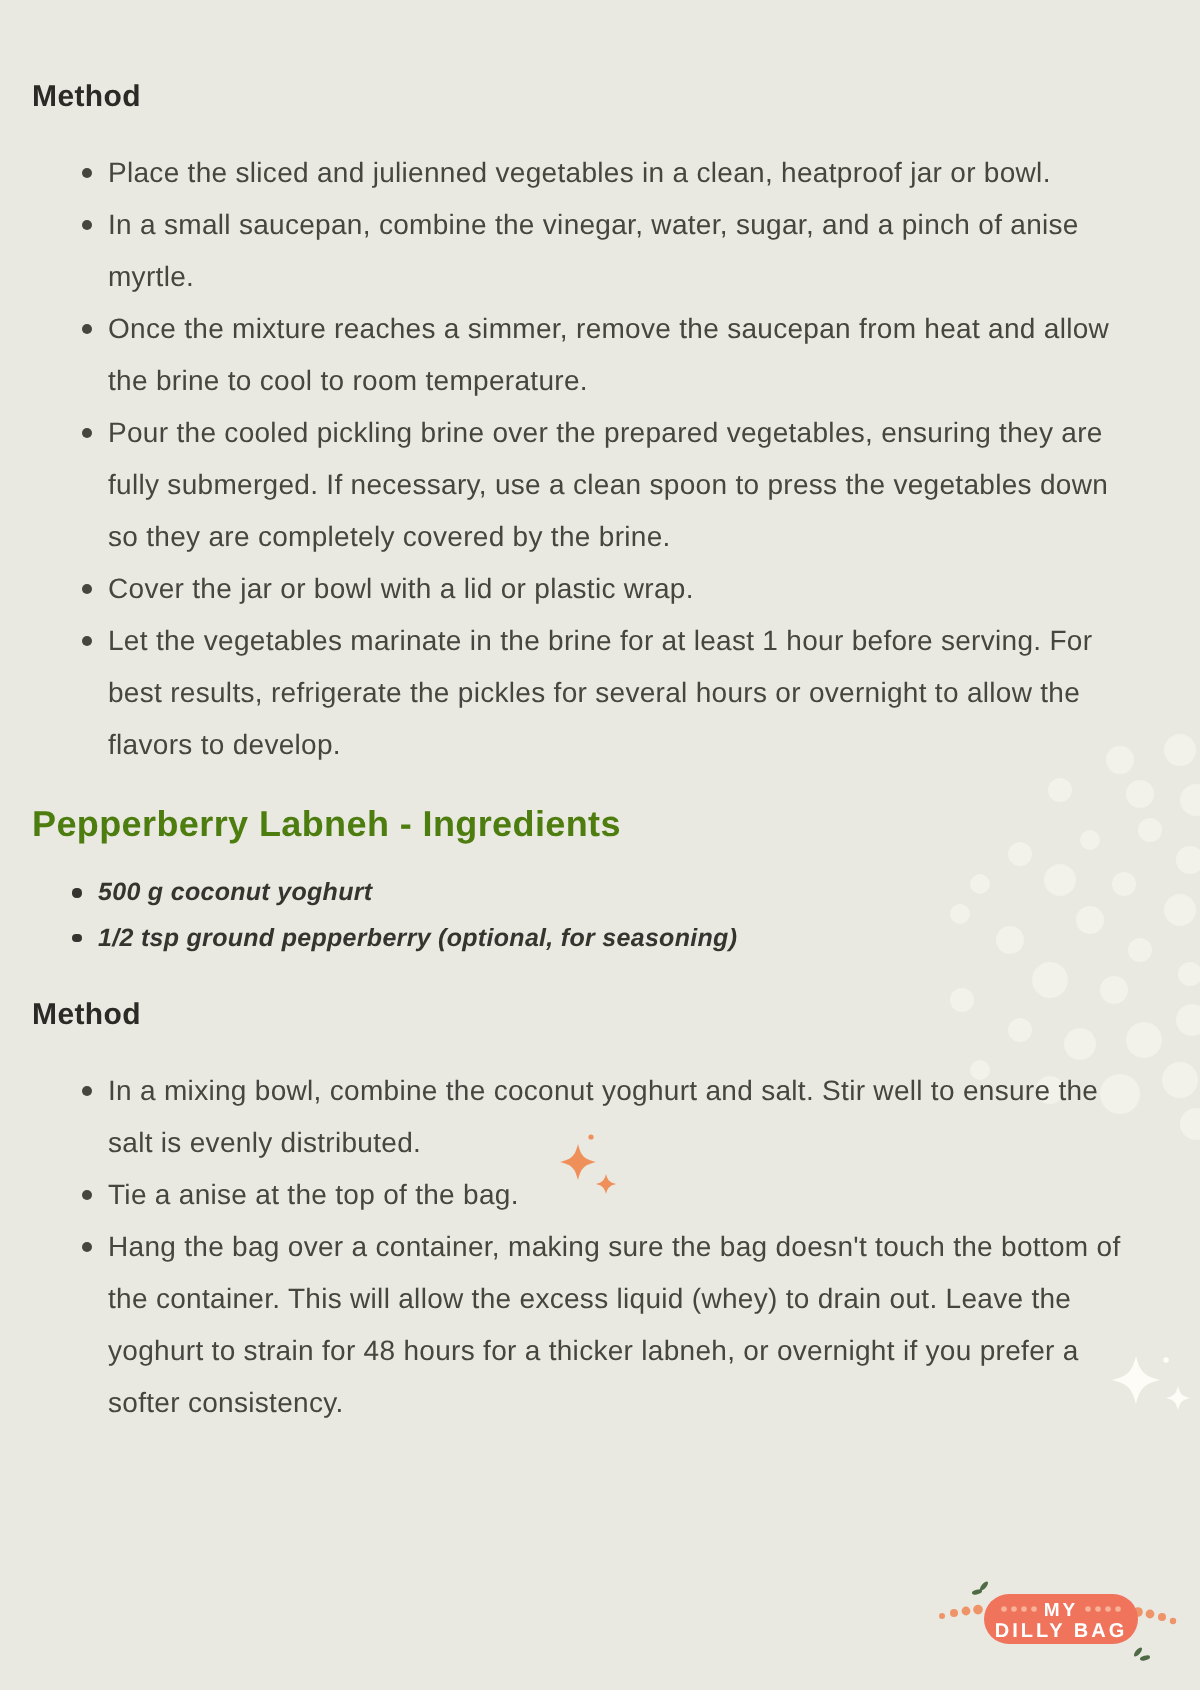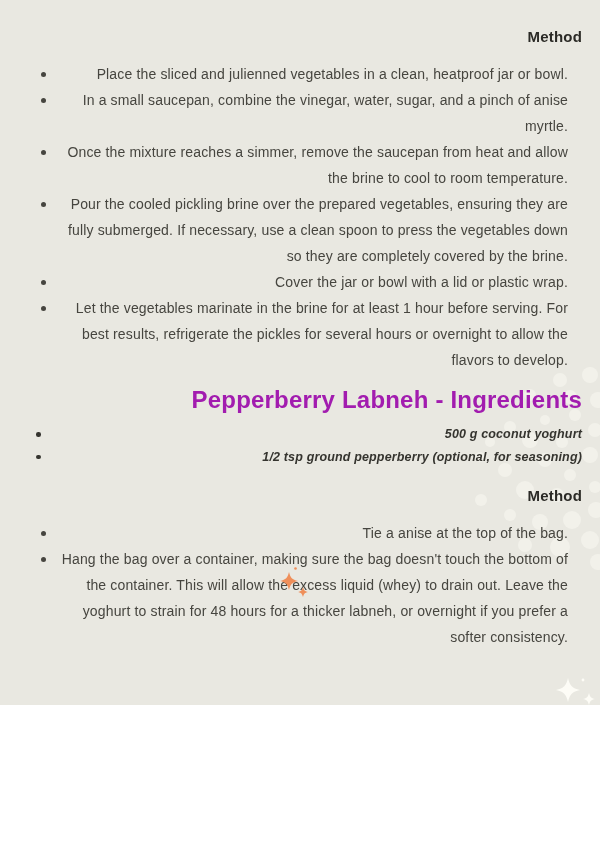--- a/index.html
+++ b/index.html
@@ -1,43 +1,42 @@
 <!DOCTYPE html>
 <html><head>
 <meta charset="utf-8">
 <style>
   html,body { margin:0; padding:0; }
   body { font-family: "Liberation Sans", sans-serif; }
 
   .page {
     position: relative;
     width: 600px;
-    height: 705px;
+    height: 845px;
     background: #e9e8e1;
     overflow: hidden;
     box-sizing: border-box;
-    padding: 27px 18px 0 16px;
-    text-align: right;
+    padding: 39px 18px 0 16px;
   }
 
   .content { position: relative; z-index: 2; }
 
   .section-heading {
     font-size: 15px;
     font-weight: 700;
     color: #2b2a26;
     letter-spacing: 0.2px;
     margin: 0 0 8px 0;
     line-height: 20px;
   }
 
   .recipe-title {
-    font-size: 24px;
+    font-size: 18px;
     font-weight: 600;
-    color: #a21caf;
+    color: #4d7c0f;
     letter-spacing: 0.2px;
     margin: 14px 0 8px 0;
     line-height: 26px;
   }
 
   ul.step-list {
     list-style: none;
     margin: 14px;
     padding: 0;
     font-size: 14px;
@@ -160,20 +159,21 @@
     </ul>
 
     <h2 class="recipe-title">Pepperberry Labneh - Ingredients</h2>
     <ul class="ingredient-list">
       <li>500 g coconut yoghurt</li>
       <li>1/2 tsp ground pepperberry (optional, for seasoning)</li>
     </ul>
 
     <h3 class="section-heading method2-heading">Method</h3>
     <ul class="step-list">
+      <li>In a mixing bowl, combine the coconut yoghurt and salt. Stir well to ensure the salt is evenly distributed.</li>
       <li>Tie a anise at the top of the bag.</li>
       <li>Hang the bag over a container, making sure the bag doesn't touch the bottom of the container. This will allow the excess liquid (whey) to drain out. Leave the yoghurt to strain for 48 hours for a thicker labneh, or overnight if you prefer a softer consistency.</li>
     </ul>
   </div>
 
   <svg class="sparkle sparkle-orange" width="48" height="48" viewBox="0 0 48 48">
     <g fill="#ef8f5a">
       <path d="M15 10 C16.5 16 18 17.5 24 19 C18 20.5 16.5 22 15 28 C13.5 22 12 20.5 6 19 C12 17.5 13.5 16 15 10 Z"></path>
       <path d="M29 25 C29.8 28.2 30.8 29.2 34 30 C30.8 30.8 29.8 31.8 29 35 C28.2 31.8 27.2 30.8 24 30 C27.2 29.2 28.2 28.2 29 25 Z"></path>
       <circle cx="21.5" cy="6.5" r="1.3"></circle>

